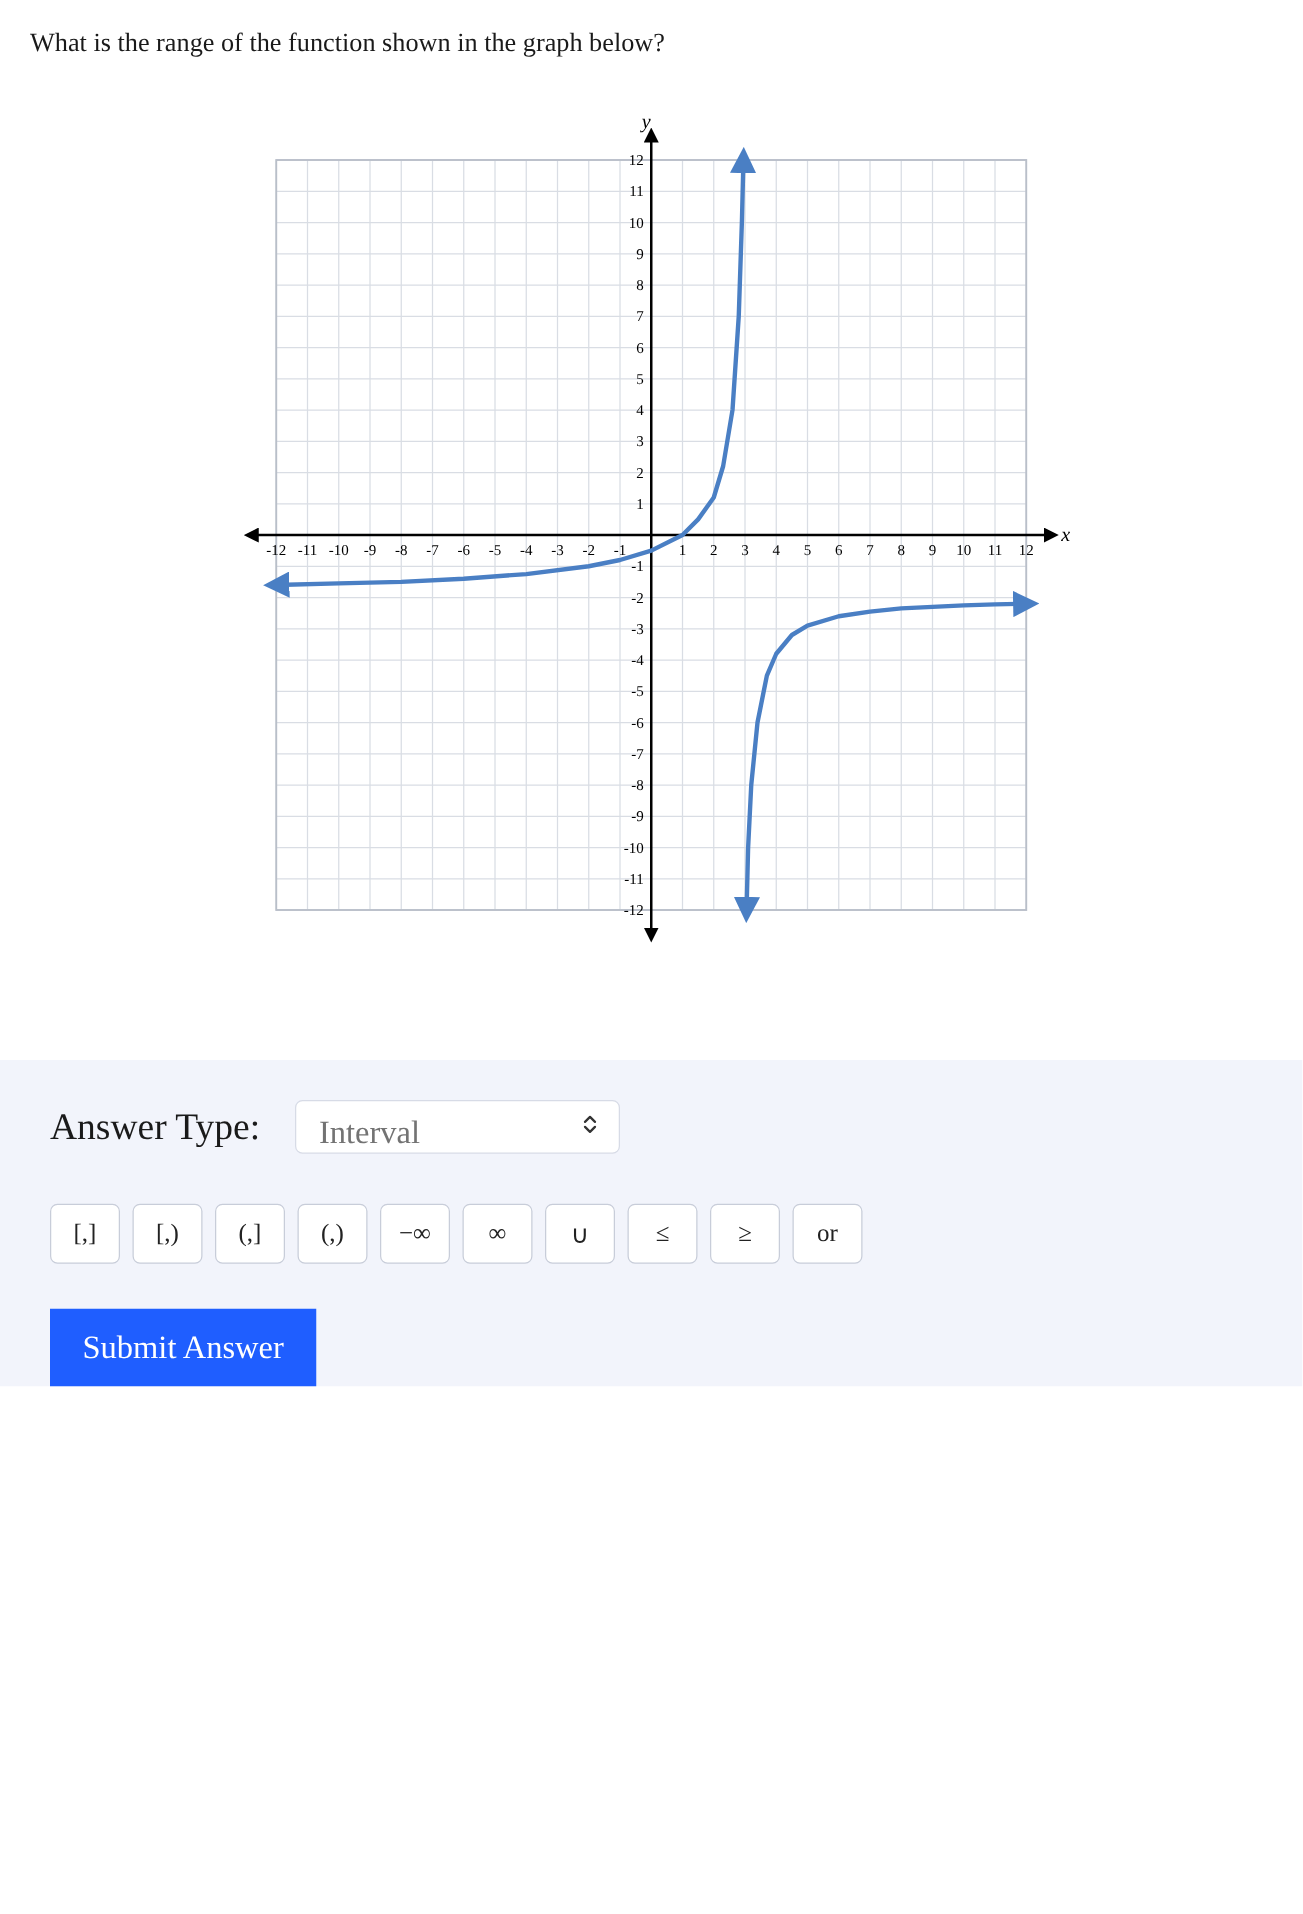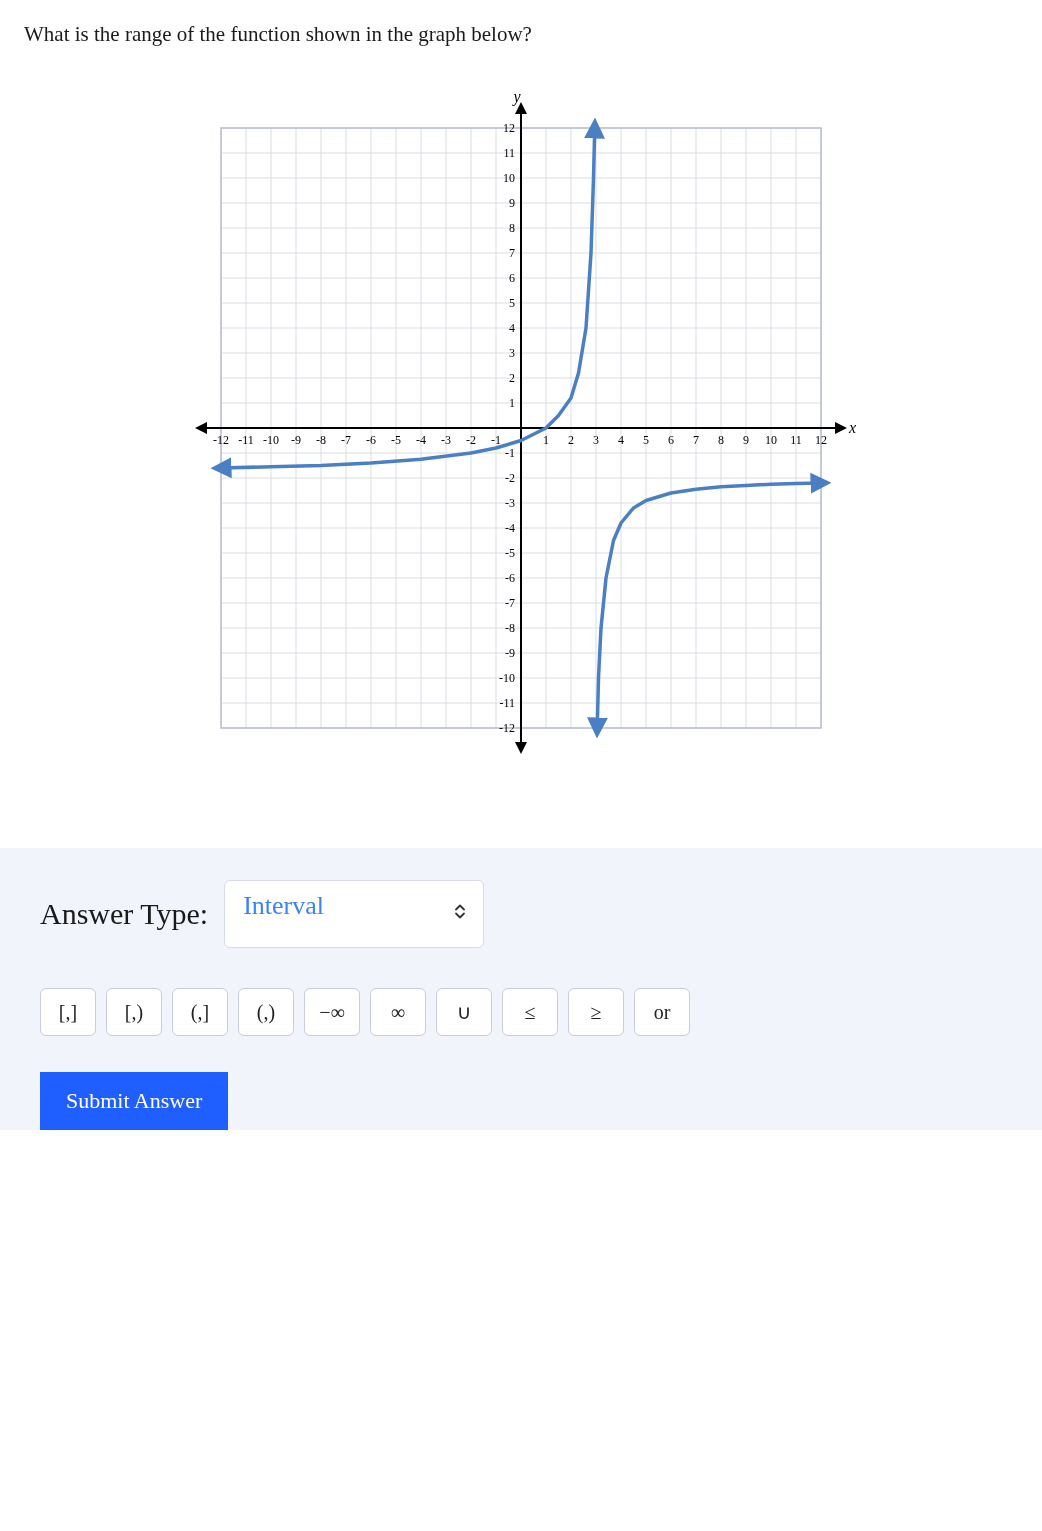--- a/index.html
+++ b/index.html
@@ -32,34 +32,34 @@
   .answer-header .strong { font-weight: 700; }
   .answer-header .attempt {
     color: #8a8f9c;
     font-weight: 400;
     margin-left: 10px;
     font-size: 26px;
   }
   .row {
     display: flex;
     align-items: center;
-    gap: 16px;
+    gap: 28px;
     margin-bottom: 40px;
     font-size: 30px;
   }
   .select-wrap {
     position: relative;
     display: inline-flex;
     align-items: center;
     border: 1px solid #d7dbe6;
     background: #fff;
     border-radius: 6px;
-    padding: 10px 48px 26px 18px;
-    font-size: 26px;
-    color: #3b82f6;
+    padding: 10px 48px 1px 18px;
+    font-size: 26px;
+    color: #737373;
     min-width: 260px;
   }
   .select-caret {
     position: absolute;
     right: 16px;
     top: 50%;
     transform: translateY(-50%);
     font-size: 18px;
     color: #333;
   }
@@ -90,21 +90,21 @@
     align-items: center;
     justify-content: center;
     cursor: pointer;
     padding: 0 12px;
     color: #222;
   }
   .submit-btn {
     background: #1f5eff;
     color: #fff;
     border: none;
-    font-size: 22px;
+    font-size: 26px;
     font-family: Georgia, serif;
     padding: 16px 26px;
     cursor: pointer;
   }
 </style>
 </head>
 <body>
 
 <div class="question">What is the range of the function shown in the graph below?</div>
 

